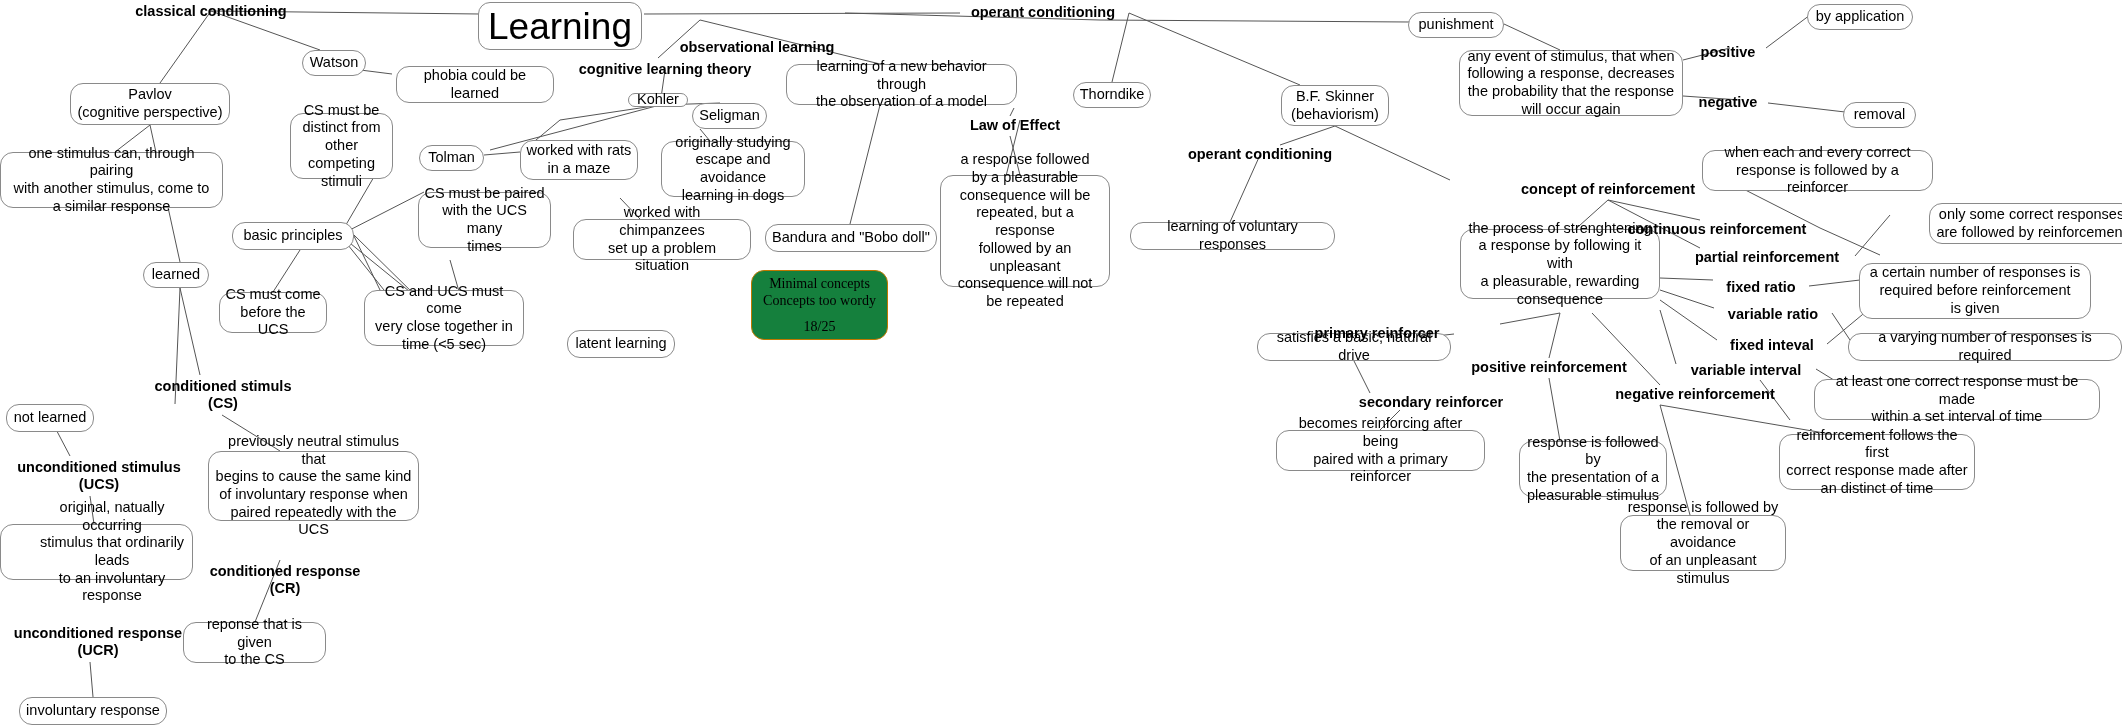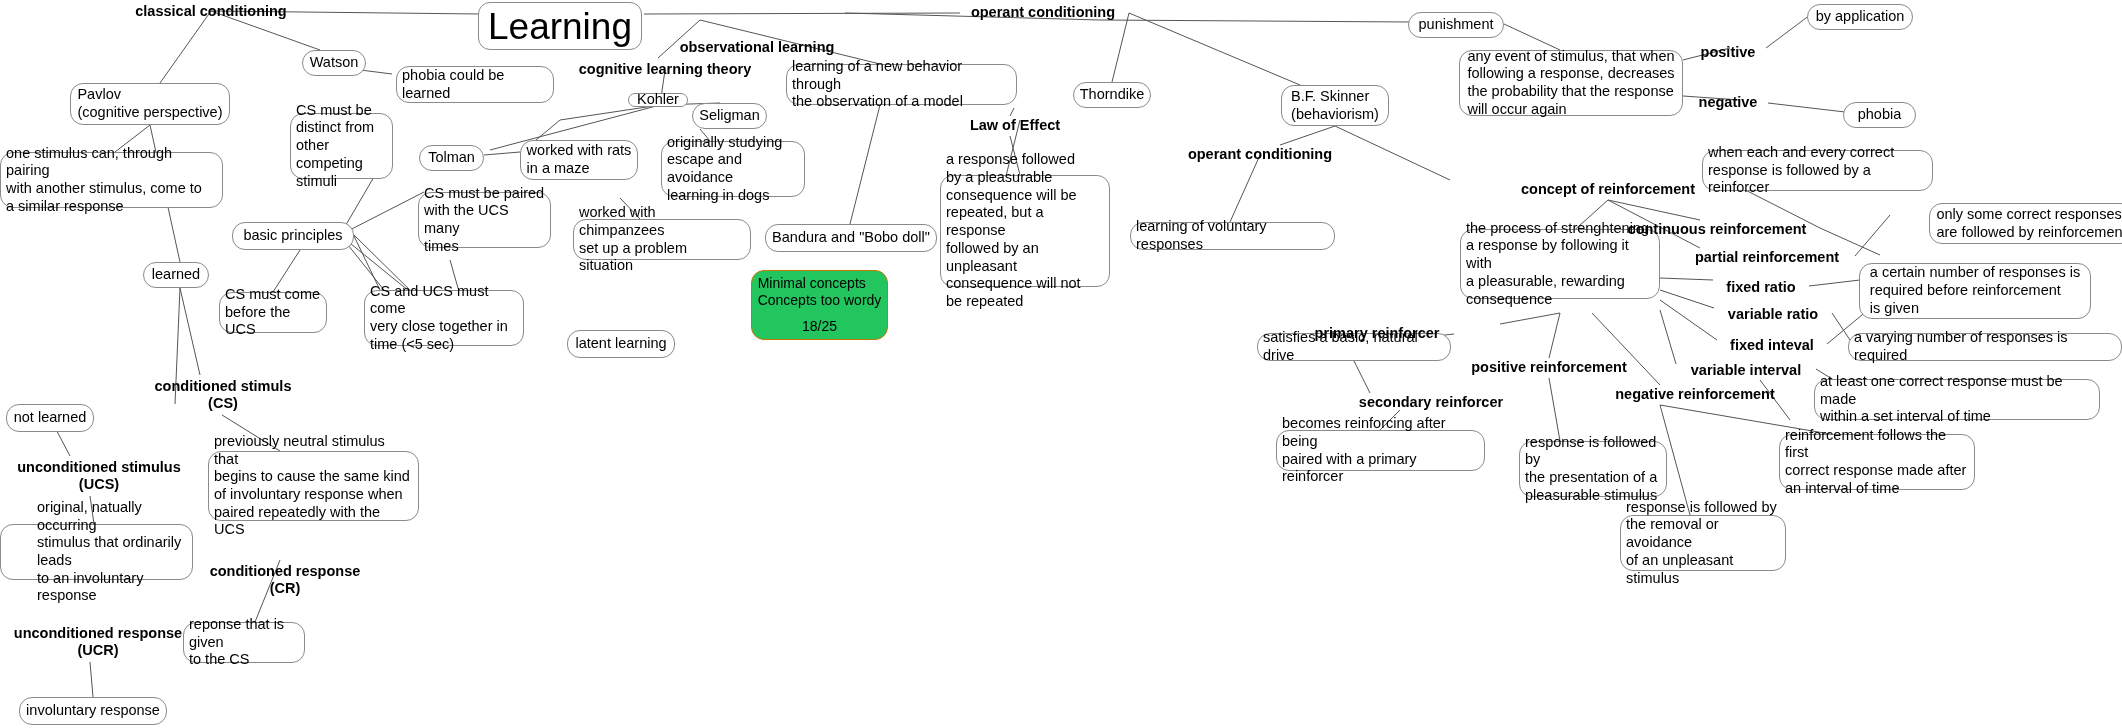--- a/index.html
+++ b/index.html
@@ -27,20 +27,21 @@
   }
   .node {
     position: absolute;
     box-sizing: border-box;
     background: #ffffff;
     border: 1px solid #8a8a8a;
     border-radius: 13px;
     color: #000000;
     font-size: 14.5px;
     line-height: 1.22;
+    text-align: center;
     display: flex;
     align-items: center;
     justify-content: center;
     padding: 3px 5px;
     white-space: pre-line;
   }
   .label {
     position: absolute;
     box-sizing: border-box;
     color: #000000;
@@ -62,25 +63,26 @@
     border-radius: 12px;
     font-size: 37px;
     line-height: 1;
     text-align: center;
     display: flex;
     align-items: center;
     justify-content: center;
     color: #000;
   }
   .orange {
-    background: #22c55e;
+    background: #15803d;
     border: 1px solid #c07800;
     color: #000000;
     flex-direction: column;
     font-size: 14px;
+    font-family: Liberation Serif, serif;
   }
   .orange .count {
     margin-top: 9px;
     font-weight: normal;
   }
 </style>
 </head>
 <body>
 
 <div id="canvas">
@@ -166,21 +168,21 @@
 (cognitive perspective)</div>
     <div class="node" style="left: 396px; top: 66px; width: 158px; height: 37px;">phobia could be learned</div>
     <div class="node" style="left: 786px; top: 64px; width: 231px; height: 41px;">learning of a new behavior through
 the observation of a model</div>
     <div class="node" style="left: 1408px; top: 12px; width: 96px; height: 26px;">punishment</div>
     <div class="node" style="left: 1807px; top: 4px; width: 106px; height: 26px;">by application</div>
     <div class="node" style="left: 1459px; top: 50px; width: 224px; height: 66px;">any event of stimulus, that when
 following a response, decreases
 the probability that the response
 will occur again</div>
-    <div class="node" style="left: 1843px; top: 102px; width: 73px; height: 26px;">phobia</div>
+    <div class="node" style="left: 1843px; top: 102px; width: 73px; height: 26px;">removal</div>
     <div class="node" style="left: 1073px; top: 82px; width: 78px; height: 26px;">Thorndike</div>
     <div class="node" style="left: 1281px; top: 85px; width: 108px; height: 41px;">B.F. Skinner
 (behaviorism)</div>
     <div class="node" style="left: 628px; top: 93px; width: 60px; height: 14px;">Kohler</div>
     <div class="node" style="left: 692px; top: 103px; width: 75px; height: 26px;">Seligman</div>
     <div class="node" style="left: 290px; top: 113px; width: 103px; height: 66px;">CS must be
 distinct from
 other competing
 stimuli</div>
     <div class="node" style="left: 419px; top: 145px; width: 65px; height: 26px;">Tolman</div>
@@ -233,31 +235,31 @@
 within a set interval of time</div>
     <div class="node" style="left: 6px; top: 404px; width: 88px; height: 28px;">not learned</div>
     <div class="node" style="left: 208px; top: 451px; width: 211px; height: 70px;">previously neutral stimulus that
 begins to cause the same kind
 of involuntary response when
 paired repeatedly with the UCS</div>
     <div class="node" style="left: 1276px; top: 430px; width: 209px; height: 41px;">becomes reinforcing after being
 paired with a primary reinforcer</div>
     <div class="node" style="left: 1779px; top: 434px; width: 196px; height: 56px;">reinforcement follows the first
 correct response made after
-an interval of time</div>
+an distinct of time</div>
     <div class="node" style="left: 1519px; top: 441px; width: 148px; height: 56px;">response is followed by
 the presentation of a
 pleasurable stimulus</div>
     <div class="node" style="left: 0px; top: 524px; width: 193px; height: 56px; padding-left: 36px;">original, natually occurring
 stimulus that ordinarily leads
 to an involuntary response</div>
     <div class="node" style="left: 1620px; top: 515px; width: 166px; height: 56px;">response is followed by
 the removal or avoidance
 of an unpleasant stimulus</div>
-    <div class="node" style="left: 183px; top: 622px; width: 122px; height: 41px;">reponse that is given
+    <div class="node" style="left: 183px; top: 622px; width: 143px; height: 41px;">reponse that is given
 to the CS</div>
     <div class="node" style="left: 19px; top: 697px; width: 148px; height: 28px;">involuntary response</div>
     <div class="label" style="left: 118px; top: 2px; width: 186px; height: 20px;">classical conditioning</div>
     <div class="label" style="left: 957px; top: 3px; width: 172px; height: 20px;">operant conditioning</div>
     <div class="label" style="left: 664px; top: 38px; width: 186px; height: 20px;">observational learning</div>
     <div class="label" style="left: 562px; top: 60px; width: 206px; height: 20px;">cognitive learning theory</div>
     <div class="label" style="left: 1690px; top: 43px; width: 76px; height: 20px;">positive</div>
     <div class="label" style="left: 1688px; top: 93px; width: 80px; height: 20px;">negative</div>
     <div class="label" style="left: 957px; top: 116px; width: 116px; height: 20px;">Law of Effect</div>
     <div class="label" style="left: 1174px; top: 145px; width: 172px; height: 20px;">operant conditioning</div>

